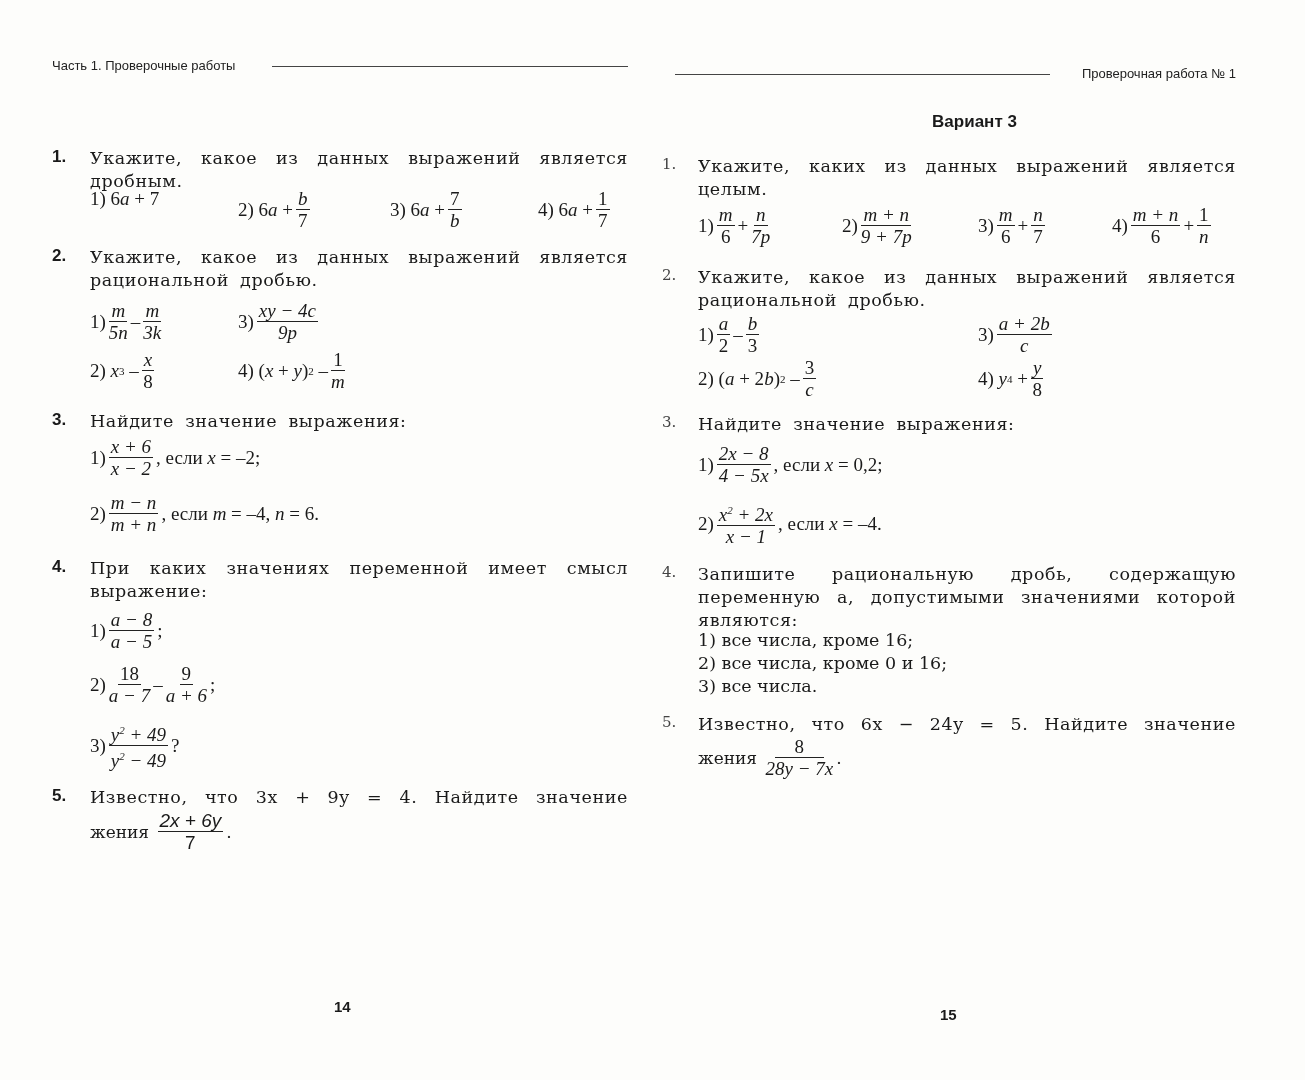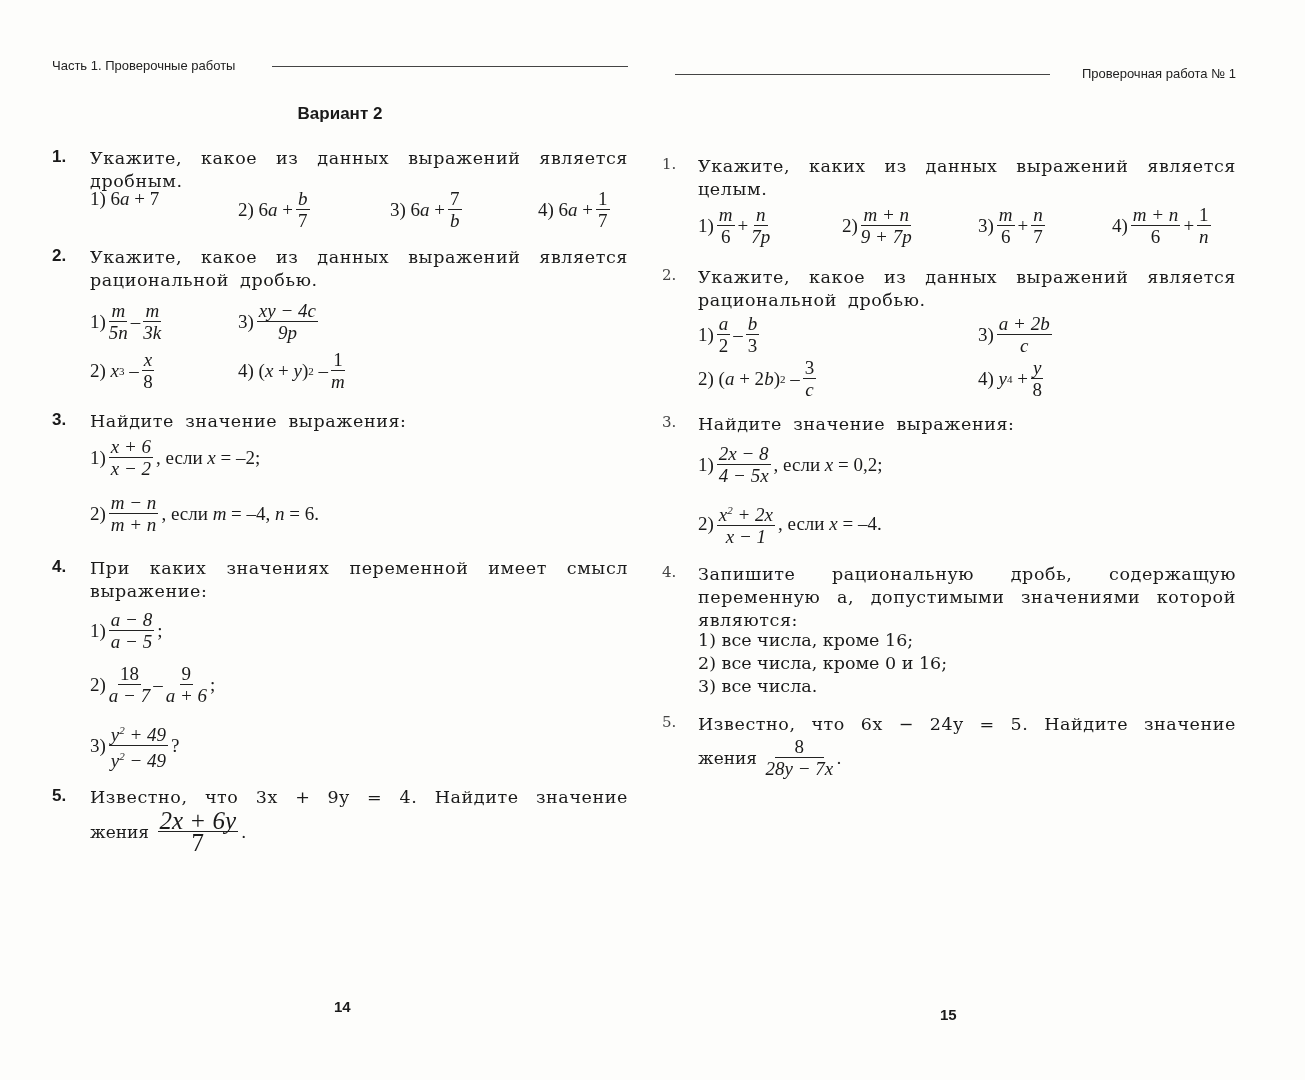--- a/index.html
+++ b/index.html
@@ -22,21 +22,20 @@
   .frac .d{line-height:21px;font-style:italic;}
   .it{font-style:italic;}
   sup{font-size:11px;}
 </style>
 </head>
 <body>
 
 <div class="page" id="left">
   <div class="running" style="left:52px">Часть 1. Проверочные работы</div>
   <div class="rule" style="left:272px;width:356px"></div>
-  <div class="vtitle" style="left:15px">Вариант 2</div>
 
   <div>
     <div class="num" style="left:52px;top:147px">1.</div>
     <div class="task txt" style="left:90px;top:147px;width:538px">Укажите, какое из данных выражений является дробным.</div>
     <div class="math" style="left:90px;top:188px">1)&nbsp;6<span class="it">a</span>&nbsp;+&nbsp;7</div>
     <div class="math" style="left:238px;top:188px">2)&nbsp;6<span class="it">a</span>&nbsp;+<span class="frac">
           <span class="n">b</span>
           <span class="d" style="font-style:normal">7</span>
         </span></div>
     <div class="math" style="left:390px;top:188px">3)&nbsp;6<span class="it">a</span>&nbsp;+<span class="frac">
@@ -102,32 +101,33 @@
         </span>;</div>
     <div class="math" style="left:90px;top:720px">3)<span class="frac">
           <span class="n">y<sup>2</sup> + 49</span>
           <span class="d">y<sup>2</sup> − 49</span>
         </span>?</div>
   </div>
 
   <div>
     <div class="num" style="left:52px;top:786px">5.</div>
     <div class="task txt" style="left:90px;top:786px;width:538px;height:23px;overflow:hidden">Известно, что 3x + 9y = 4. Найдите значение выражения (2x + 6y)/7.</div>
-    <div class="math" style="left:90px;top:810px;font-family:'DejaVu Serif',serif;font-size:17px"><span>жения</span>&nbsp;<span class="frac" style="font-family:Liberation Serif, serif;font-size:25px">
+    <div class="math" style="left:90px;top:810px;font-family:'DejaVu Serif',serif;font-size:17px"><span>жения</span>&nbsp;<span class="frac" style="font-family:Liberation Sans, sans-serif;font-size:19px">
           <span class="n">2x + 6y</span>
           <span class="d" style="font-style:normal">7</span>
         </span>.</div>
   </div>
 
   <div class="pgnum" style="left:334px">14</div>
 </div>
 
 <div class="page" id="right">
   <div class="rule" style="left:25px;width:375px"></div>
   <div class="running" style="right:69px">Проверочная работа № 1</div>
+  <div class="vtitle" style="left:-3px">Вариант 3</div>
 
   <div>
     <div class="num" style="left:12px;top:147px">1.</div>
     <div class="task txt" style="left:48px;top:147px;width:538px">Укажите, каких из данных выражений является целым.</div>
     <div class="math" style="left:48px;top:196px">1)<span class="frac">
           <span class="n">m</span>
           <span class="d" style="font-style:normal">6</span>
         </span>+<span class="frac">
           <span class="n">n</span>
           <span class="d">7p</span>

